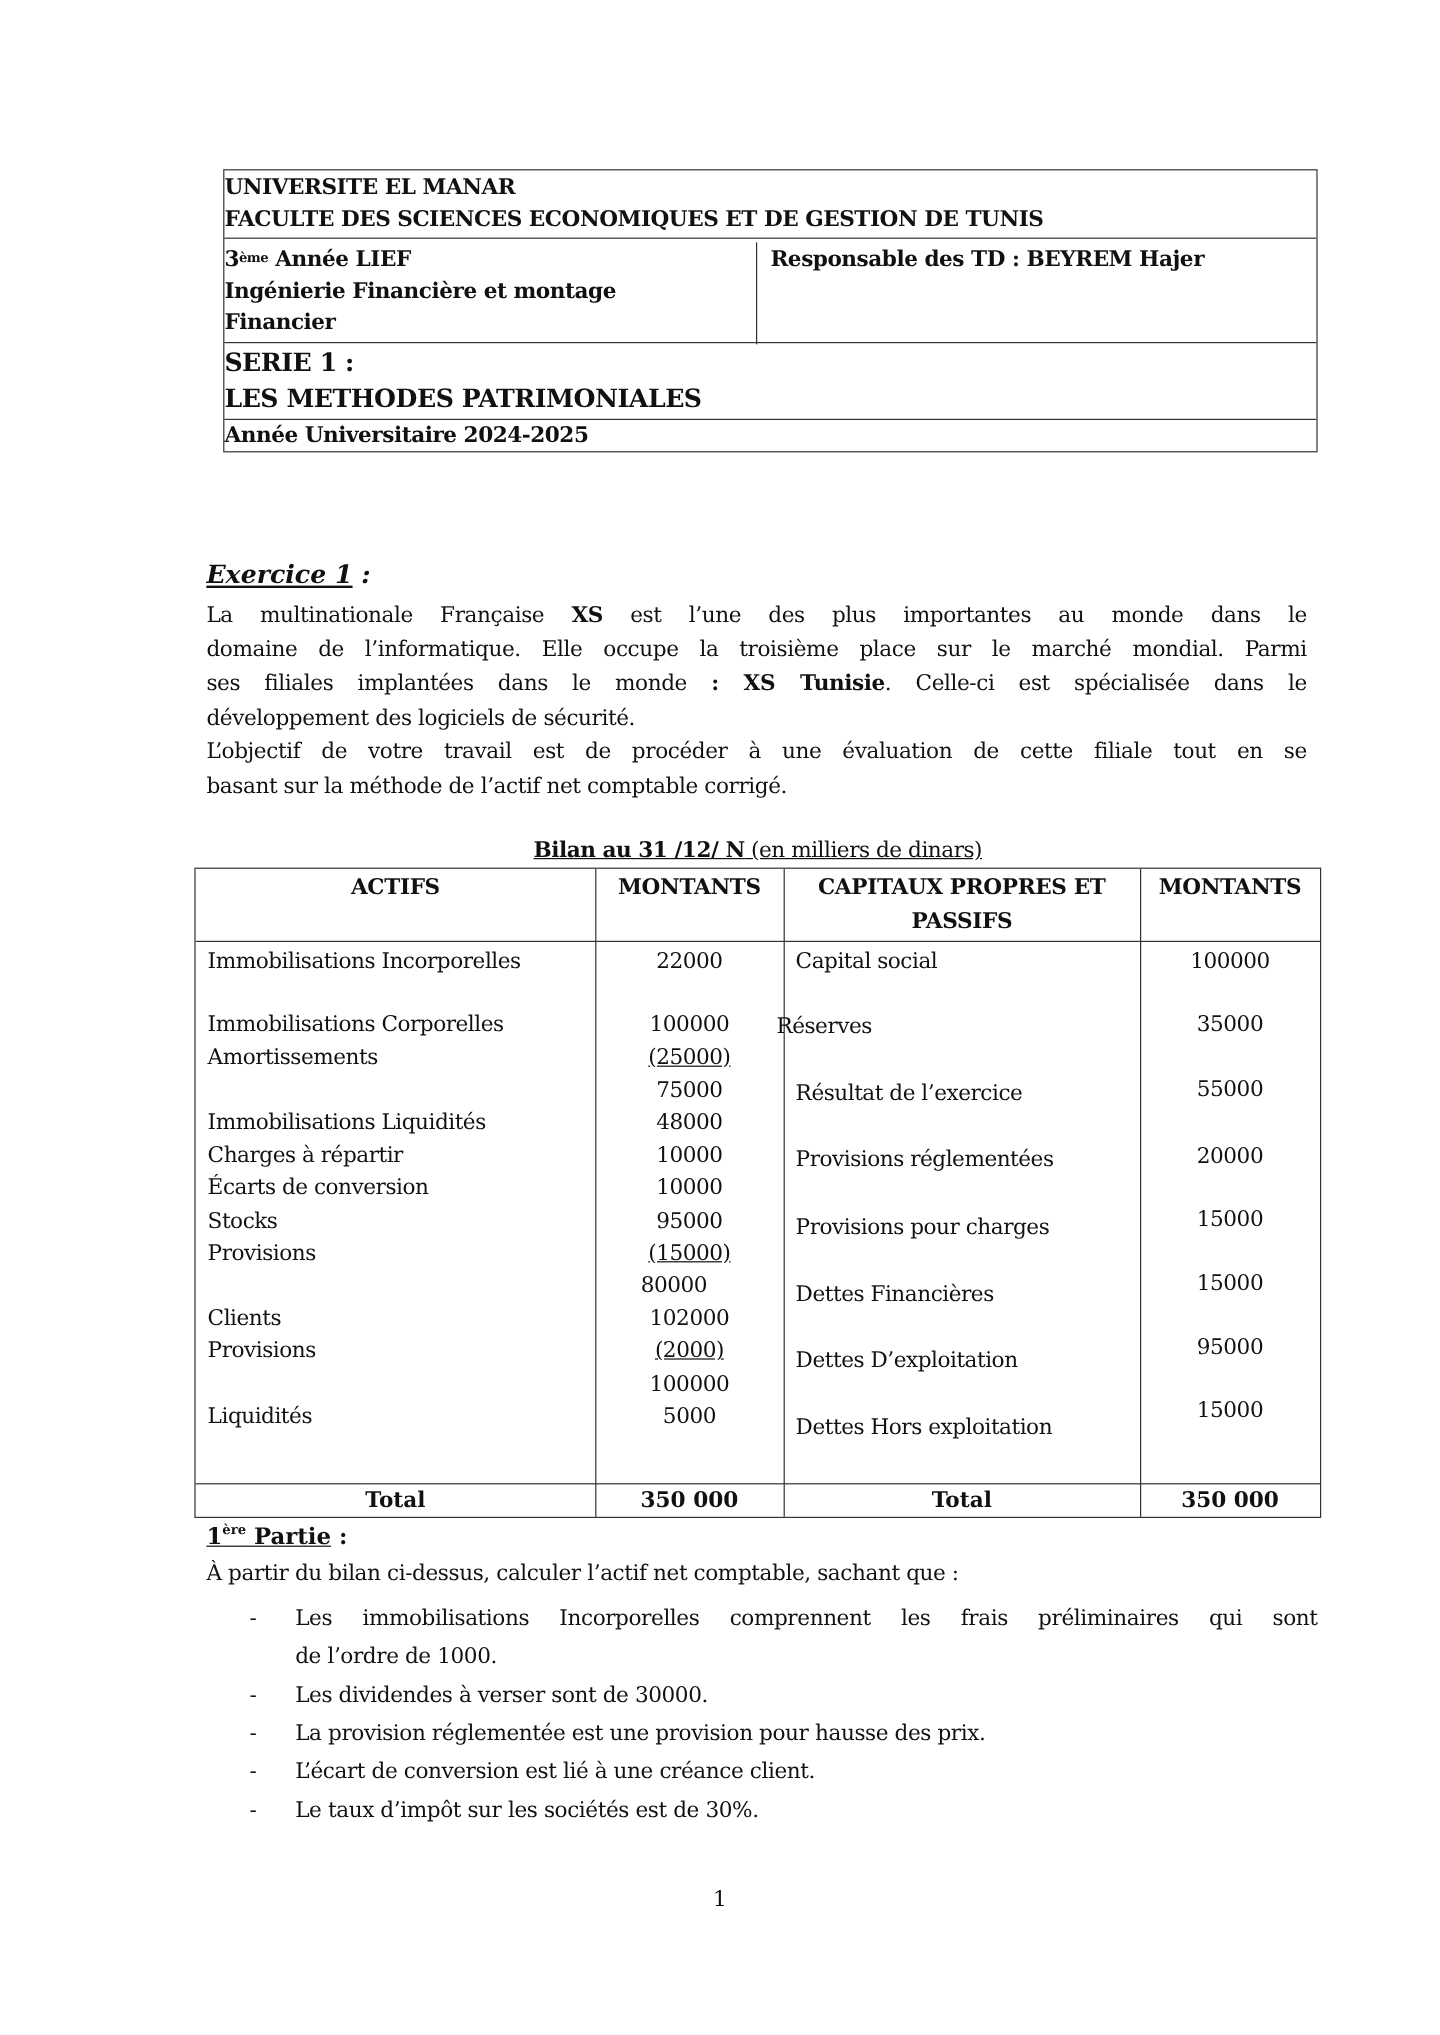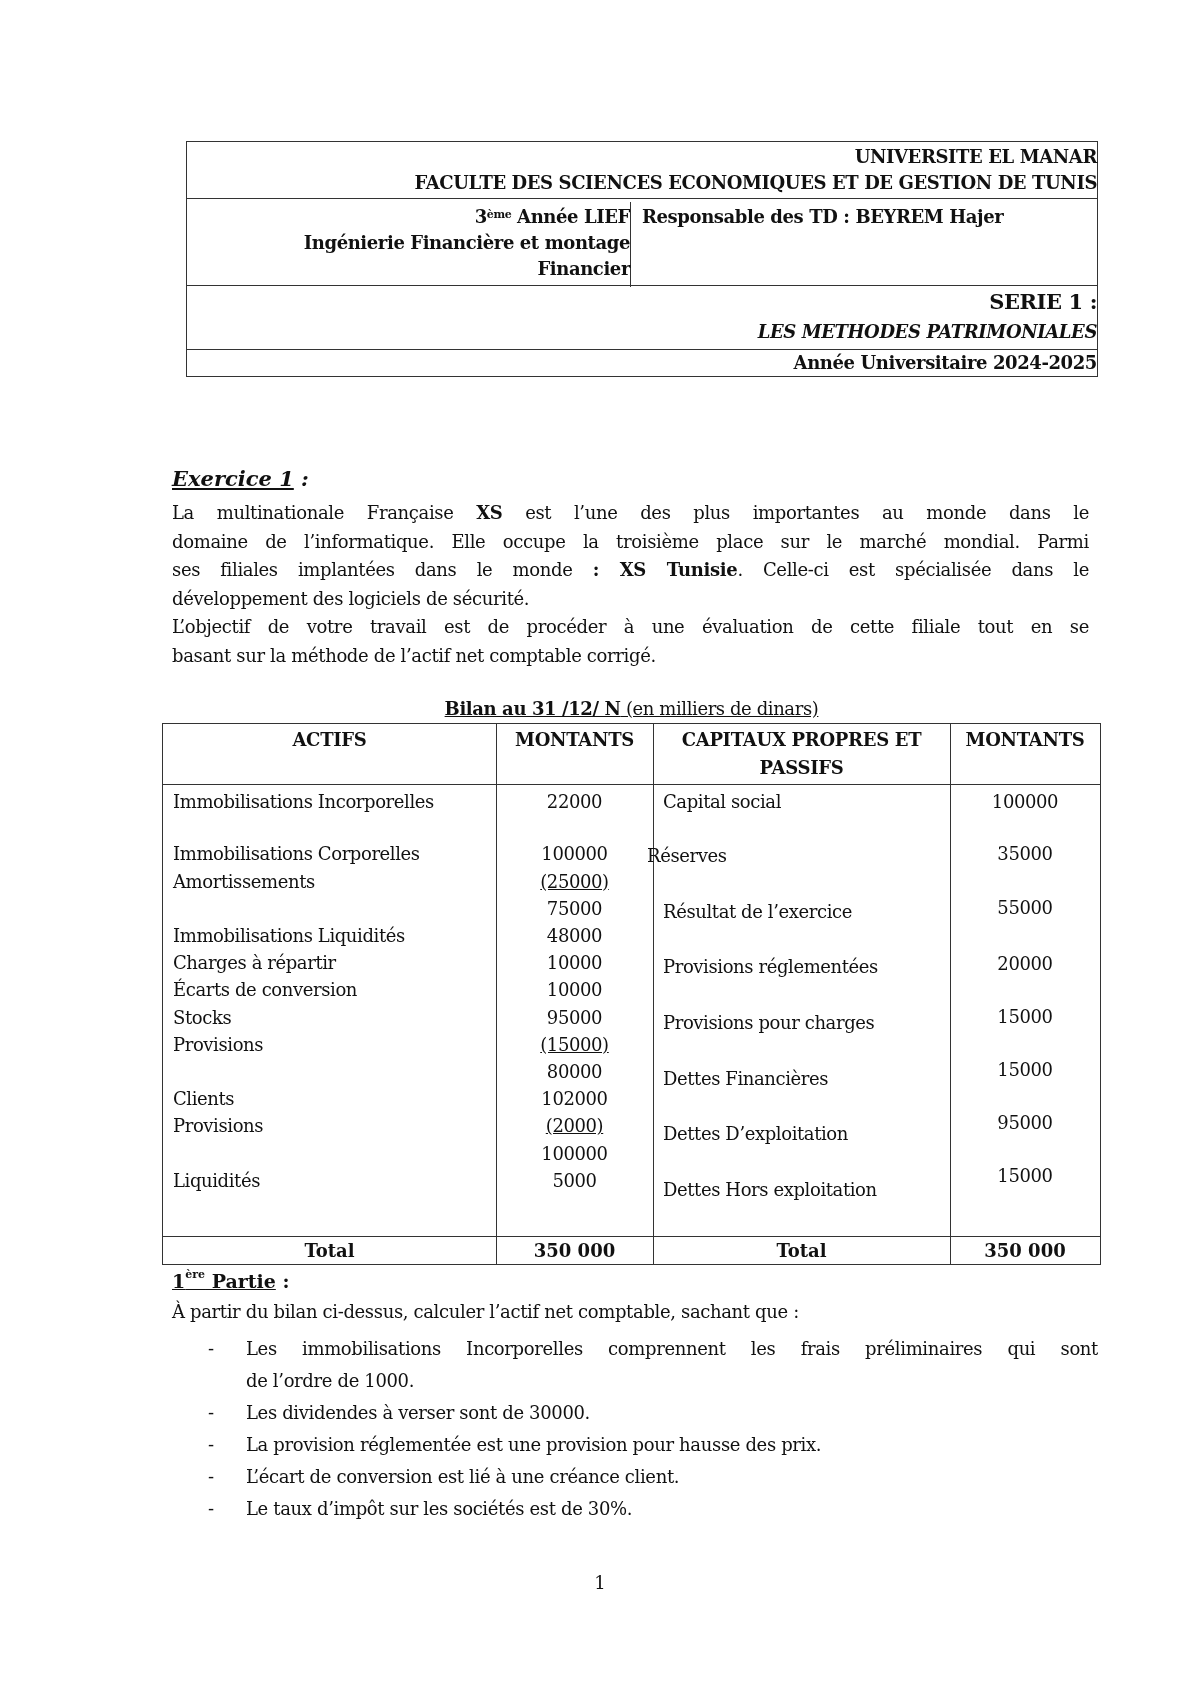--- a/index.html
+++ b/index.html
@@ -4,30 +4,30 @@
 <style>
   html, body { margin:0; padding:0; background:#ffffff; }
   body { width:1200px; height:1696px; position:relative; overflow:hidden;
          font-family:"DejaVu Serif", "Liberation Serif", serif; color:#111; }
   .abs { position:absolute; }
 
   
   #hdr { left:186px; top:141px; width:912px; height:236px; border:1.5px solid #333; box-sizing:border-box; }
   .hrow { position:absolute; left:0; right:0; border-bottom:1.5px solid #333; box-sizing:border-box; }
   .hrow.last { border-bottom:none; }
-  .hcell { text-align:right; font-weight:bold; font-size:18px; line-height:26px; letter-spacing:-0.4px; }
+  .hcell { text-align:left; font-weight:bold; font-size:18px; line-height:26px; letter-spacing:-0.4px; }
   #hr1 { top:0; height:57px; padding-top:2px; }
   #hr2 { top:60px; height:84px; }
   #hr3 { top:141px; height:67px; }
   #hr4 { top:208px; height:27px; }
   #hr2 .left { position:absolute; left:0; top:0; width:443px; height:83px; border-right:1.5px solid #333; padding-top:2px; }
   #hr2 .right { position:absolute; left:455px; top:2px; text-align:left; }
   sup.ord { font-size:11px; vertical-align:top; position:relative; top:-2px; }
   #hr3 .t1 { font-size:21px; line-height:30px; padding-top:4px; }
-  #hr3 .t2 { font-size:18px; line-height:30px; font-style:italic; }
+  #hr3 .t2 { font-size:21px; line-height:30px; }
   #hr4 .hcell { line-height:26px; }
 
   
   .para { left:172px; width:917px; font-size:18px; line-height:28.5px; text-align:justify; letter-spacing:-0.35px; }
   .title-ex { left:172px; top:466px; font-size:21px; font-style:italic; font-weight:bold; }
   .title-ex u { }
   .justify-line { display:block; text-align:justify; text-align-last:justify; }
   .plain-line { display:block; }
 
   #bilan-caption { left:162px; width:939px; top:698px; text-align:center; font-size:18px; letter-spacing:-0.4px; }
@@ -118,21 +118,21 @@
       <div class="cell amt" style="left: 333px; width: 157px; top: 198px;"><span>48000</span></div>
       <div class="cell" style="left: 10px; top: 225.2px;">Charges à répartir</div>
       <div class="cell amt" style="left: 333px; width: 157px; top: 225.2px;"><span>10000</span></div>
       <div class="cell" style="left: 10px; top: 252.4px;">Écarts de conversion</div>
       <div class="cell amt" style="left: 333px; width: 157px; top: 252.4px;"><span>10000</span></div>
       <div class="cell" style="left: 10px; top: 279.6px;">Stocks</div>
       <div class="cell amt" style="left: 333px; width: 157px; top: 279.6px;"><span>95000</span></div>
       <div class="cell" style="left: 10px; top: 306.8px;">Provisions</div>
       <div class="cell amt" style="left: 333px; width: 157px; top: 306.8px;"><span class="ul">(15000)</span></div>
       <div class="cell" style="left: 10px; top: 334px;"></div>
-      <div class="cell amt" style="left: 333px; width: 157px; top: 334px;"><span>80000</span></div>
+      <div class="cell amt" style="left: 320px; width: 157px; top: 334px;"><span>80000</span></div>
       <div class="cell" style="left: 10px; top: 361.2px;">Clients</div>
       <div class="cell amt" style="left: 333px; width: 157px; top: 361.2px;"><span>102000</span></div>
       <div class="cell" style="left: 10px; top: 388.4px;">Provisions</div>
       <div class="cell amt" style="left: 333px; width: 157px; top: 388.4px;"><span class="ul">(2000)</span></div>
       <div class="cell" style="left: 10px; top: 415.6px;"></div>
       <div class="cell amt" style="left: 333px; width: 157px; top: 415.6px;"><span>100000</span></div>
       <div class="cell" style="left: 10px; top: 442.8px;">Liquidités</div>
       <div class="cell amt" style="left: 333px; width: 157px; top: 442.8px;"><span>5000</span></div>
     </div>
   <div id="passif-rows">

